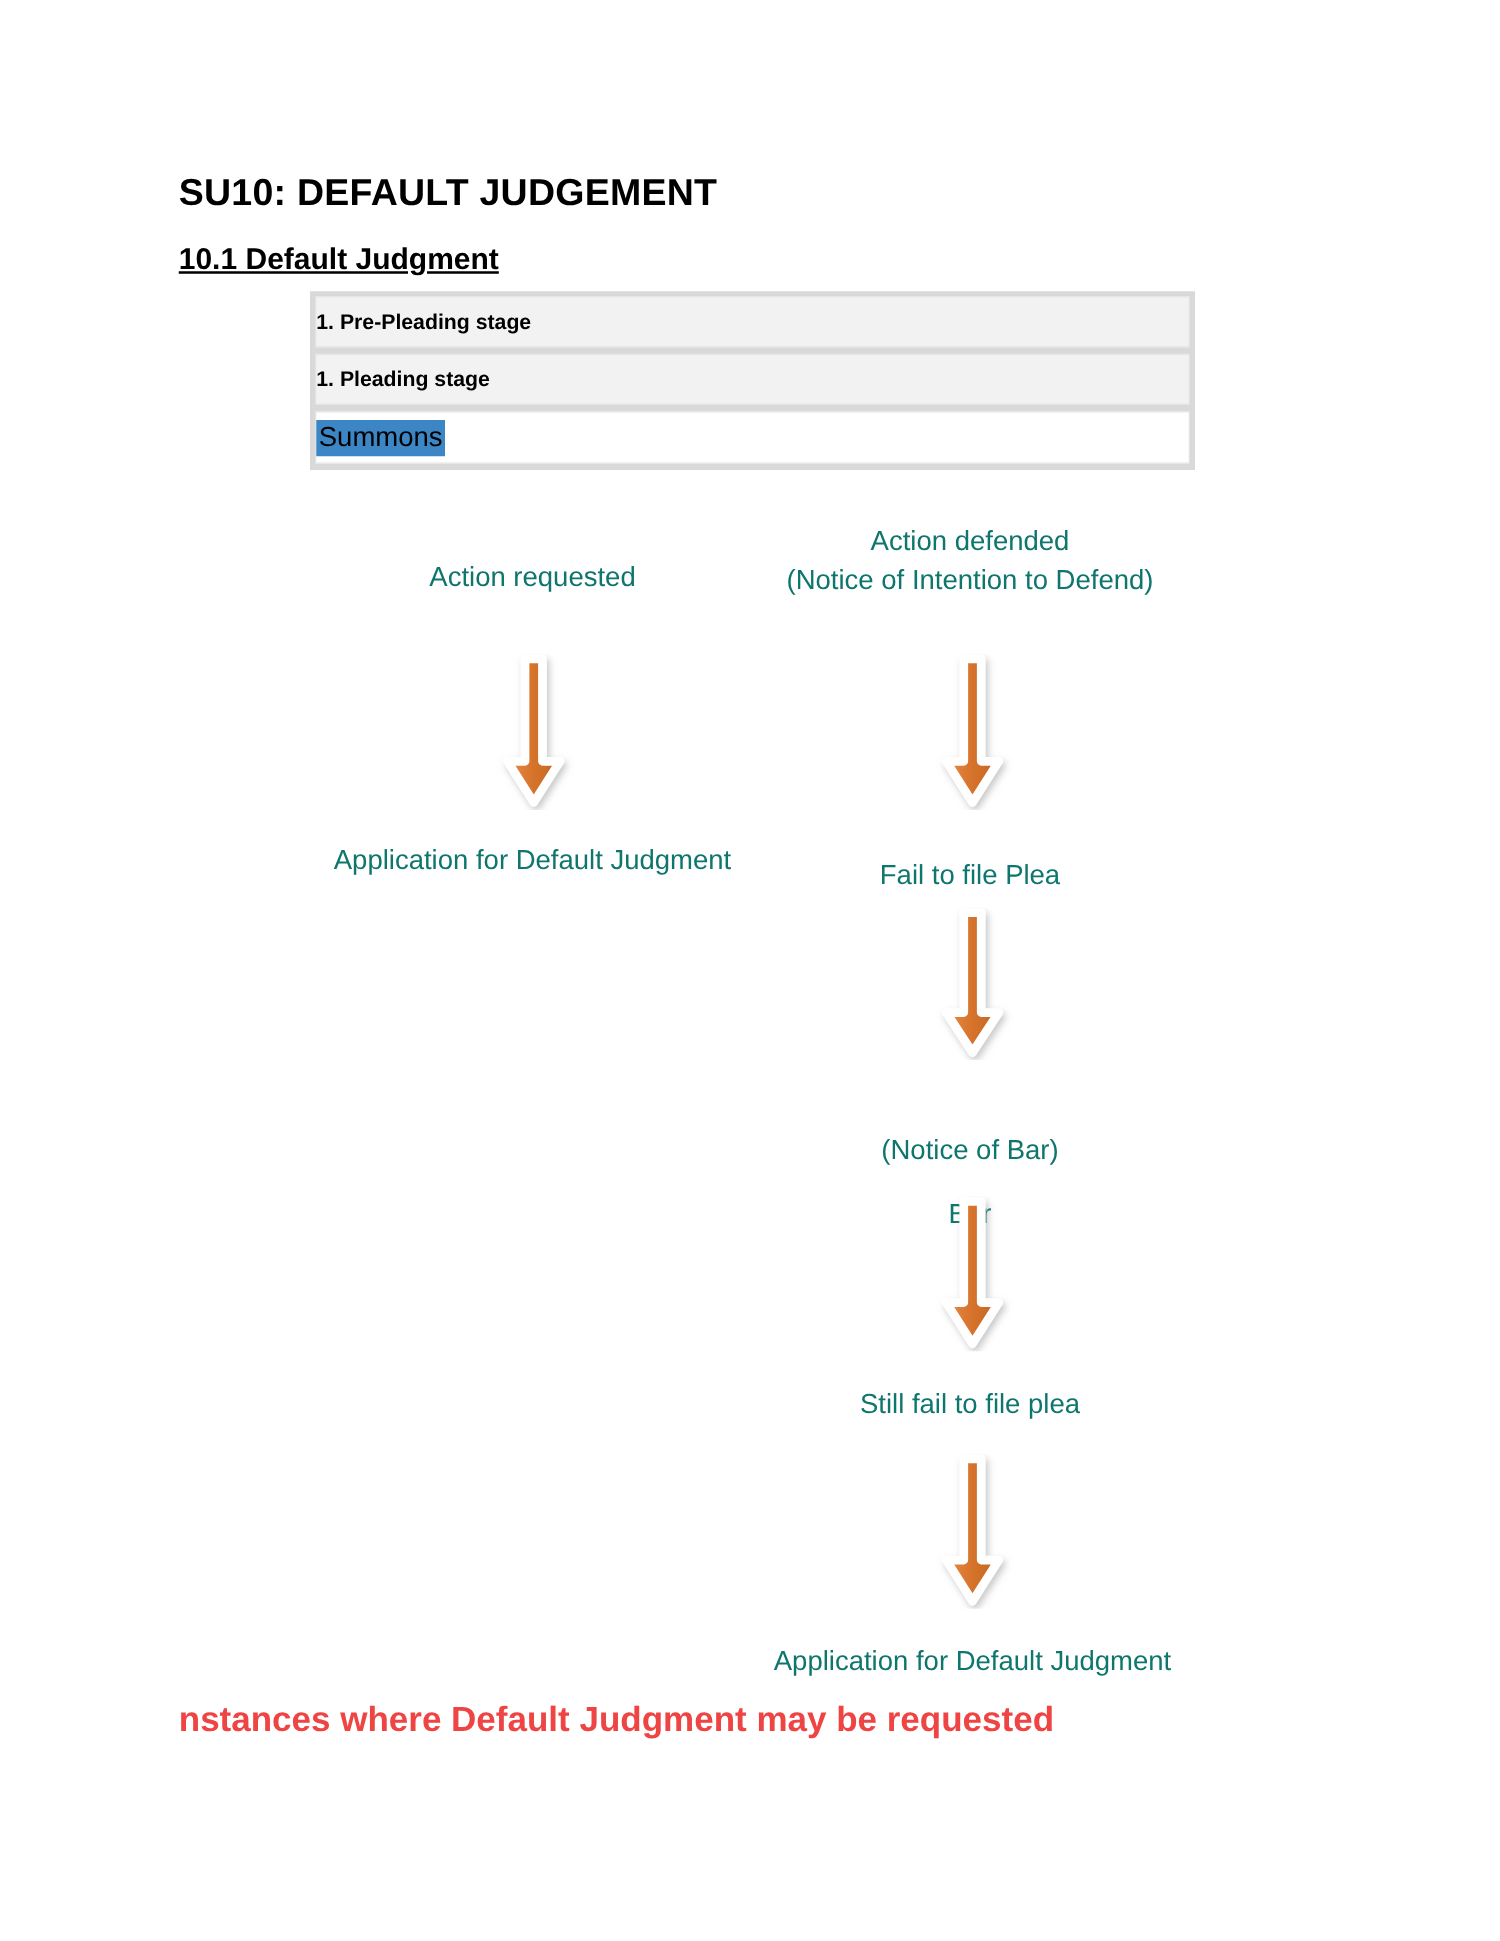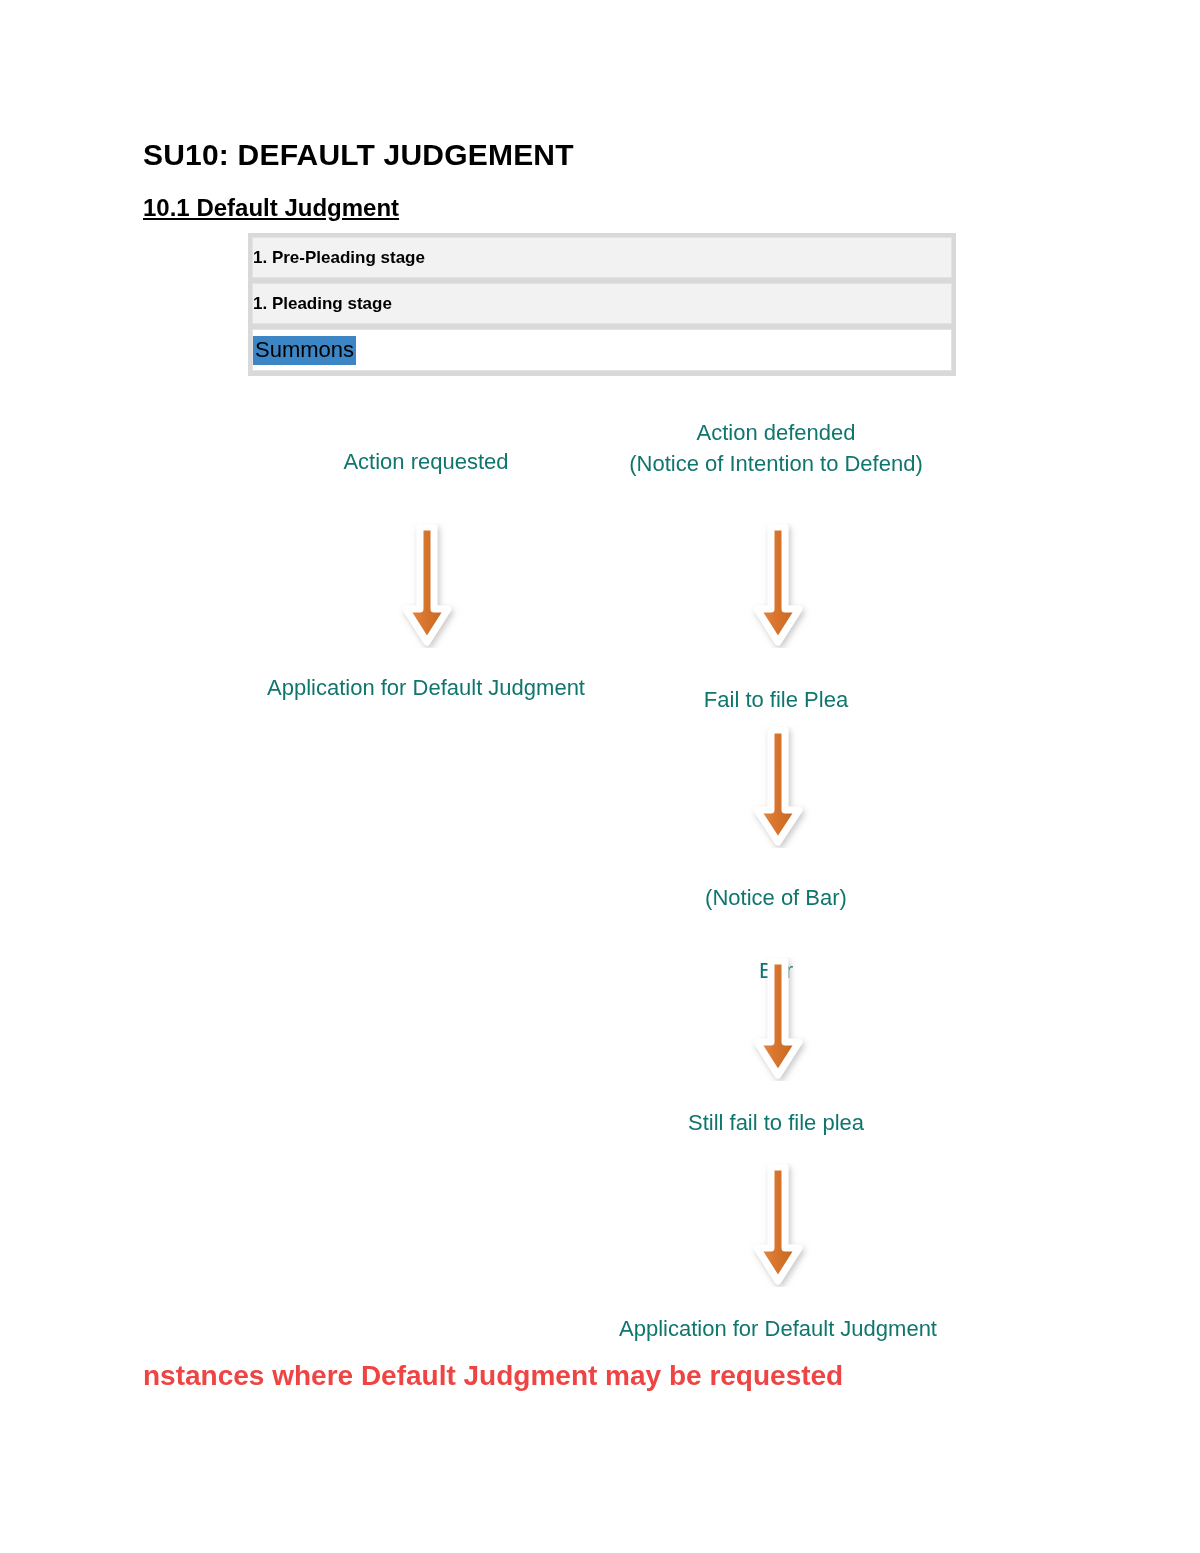--- a/index.html
+++ b/index.html
@@ -178,21 +178,21 @@
 
     <div class="flow-label" style="left: 628px; top: 672px; width: 296px; margin-top: 12px;">Fail to file Plea</div>
 
     <div class="arrow" style="left: 744px; top: 726px; height: 122px;">
       <svg viewBox="0 0 68 122" preserveAspectRatio="none">
         <path filter="url(#sh1)" d="M27 4 L41 4 L41 84 L55 84 L34 116 L13 84 L27 84 Z" fill="url(#ag1)" stroke="#ffffff" stroke-width="7" stroke-linejoin="round"></path>
       </svg>
     </div>
 
     <div class="flow-label" style="left: 628px; top: 911px; width: 296px; margin-top: 44px;">Bar</div>
-    <div class="flow-label" style="left: 628px; top: 882px; width: 296px; text-align: center;">(Notice of Bar)</div>
+    <div class="flow-label" style="left: 628px; top: 904px; width: 296px; text-align: center;">(Notice of Bar)</div>
 
     <div class="arrow" style="left: 744px; top: 957px; height: 124px;">
       <svg viewBox="0 0 68 124" preserveAspectRatio="none">
         <path filter="url(#sh1)" d="M27 4 L41 4 L41 85 L55 85 L34 118 L13 85 L27 85 Z" fill="url(#ag1)" stroke="#ffffff" stroke-width="7" stroke-linejoin="round"></path>
       </svg>
     </div>
 
     <div class="flow-label" style="left: 628px; top: 1107px; width: 296px;">Still fail to file plea</div>
 
     <div class="arrow" style="left: 744px; top: 1163px; height: 124px;">

